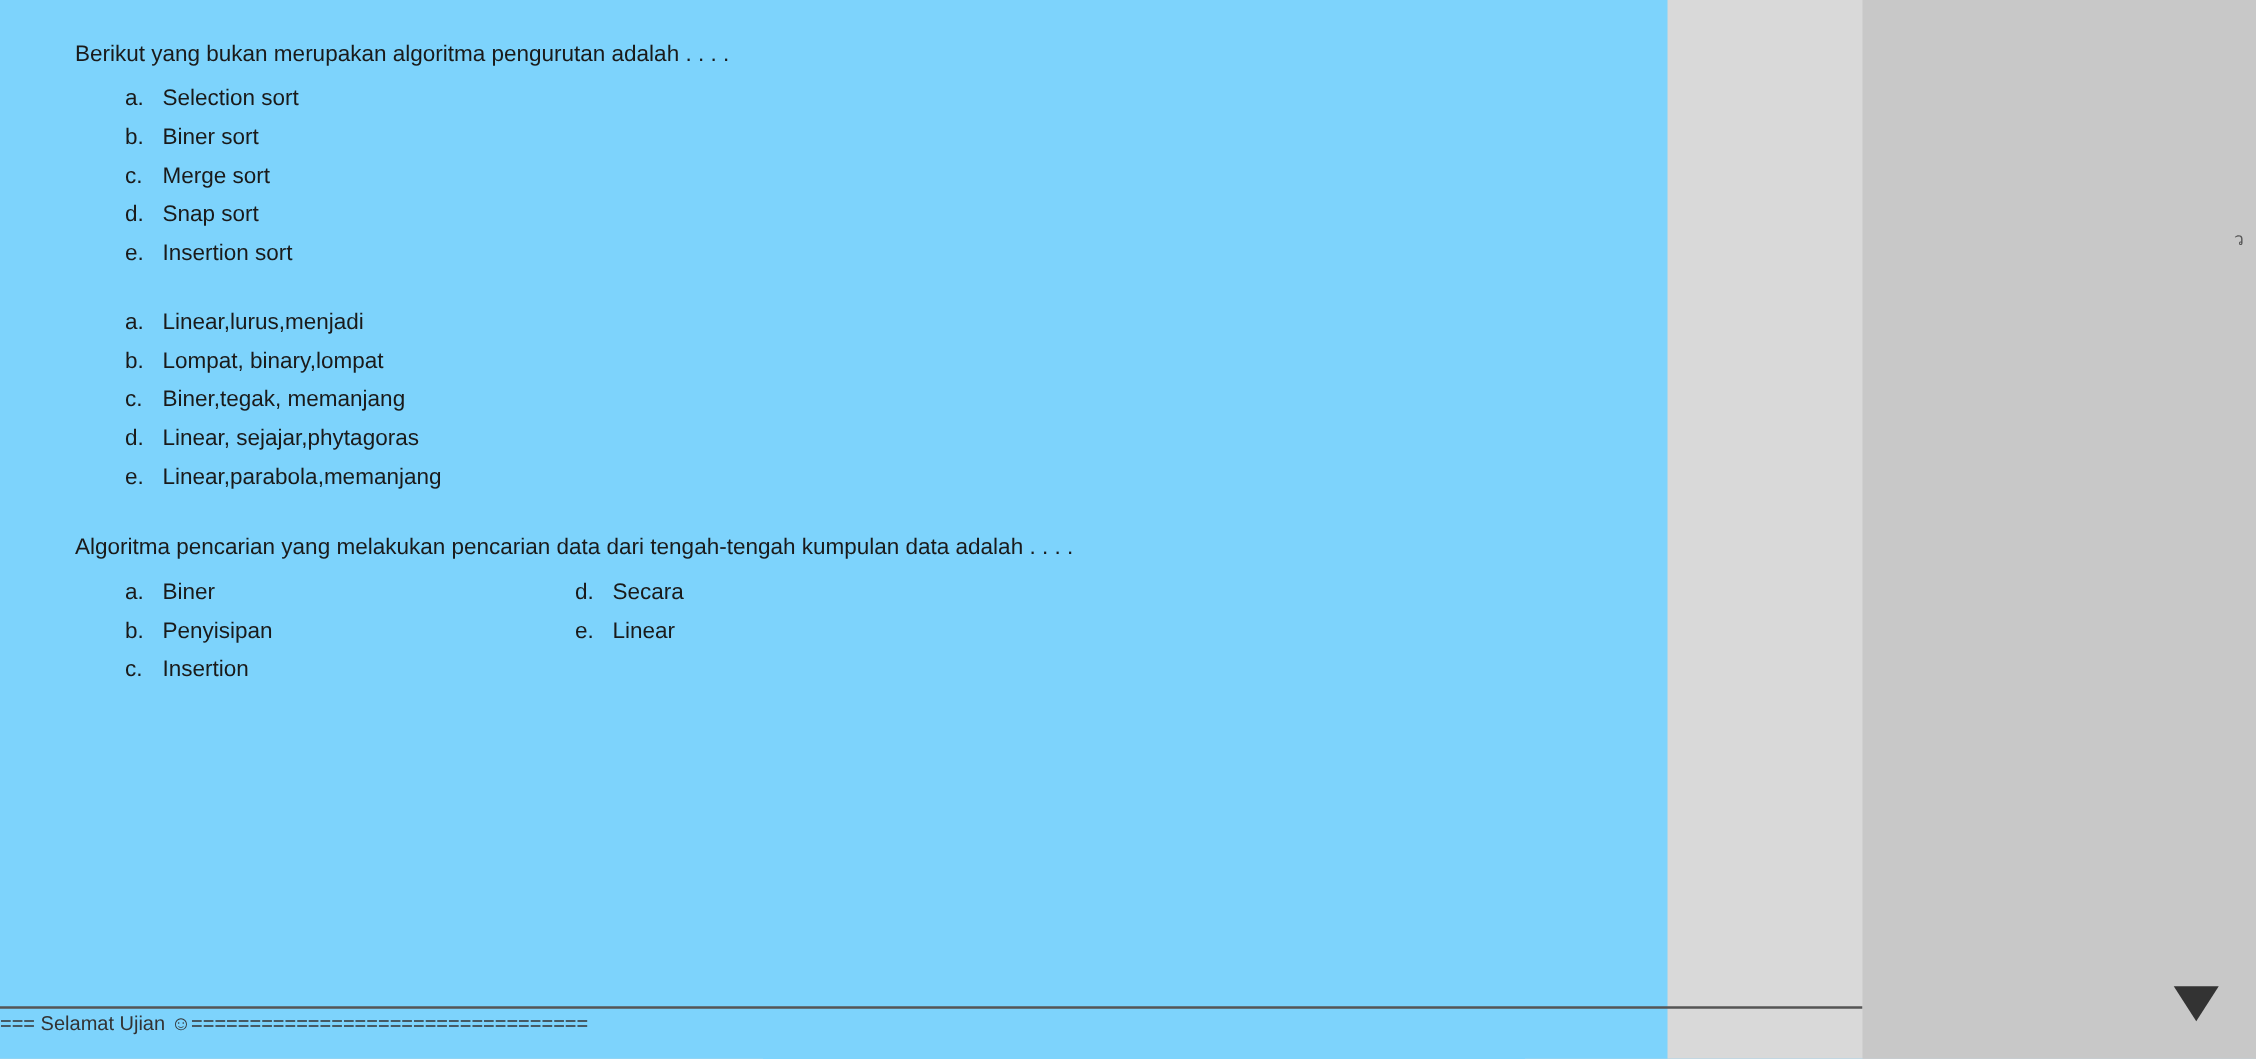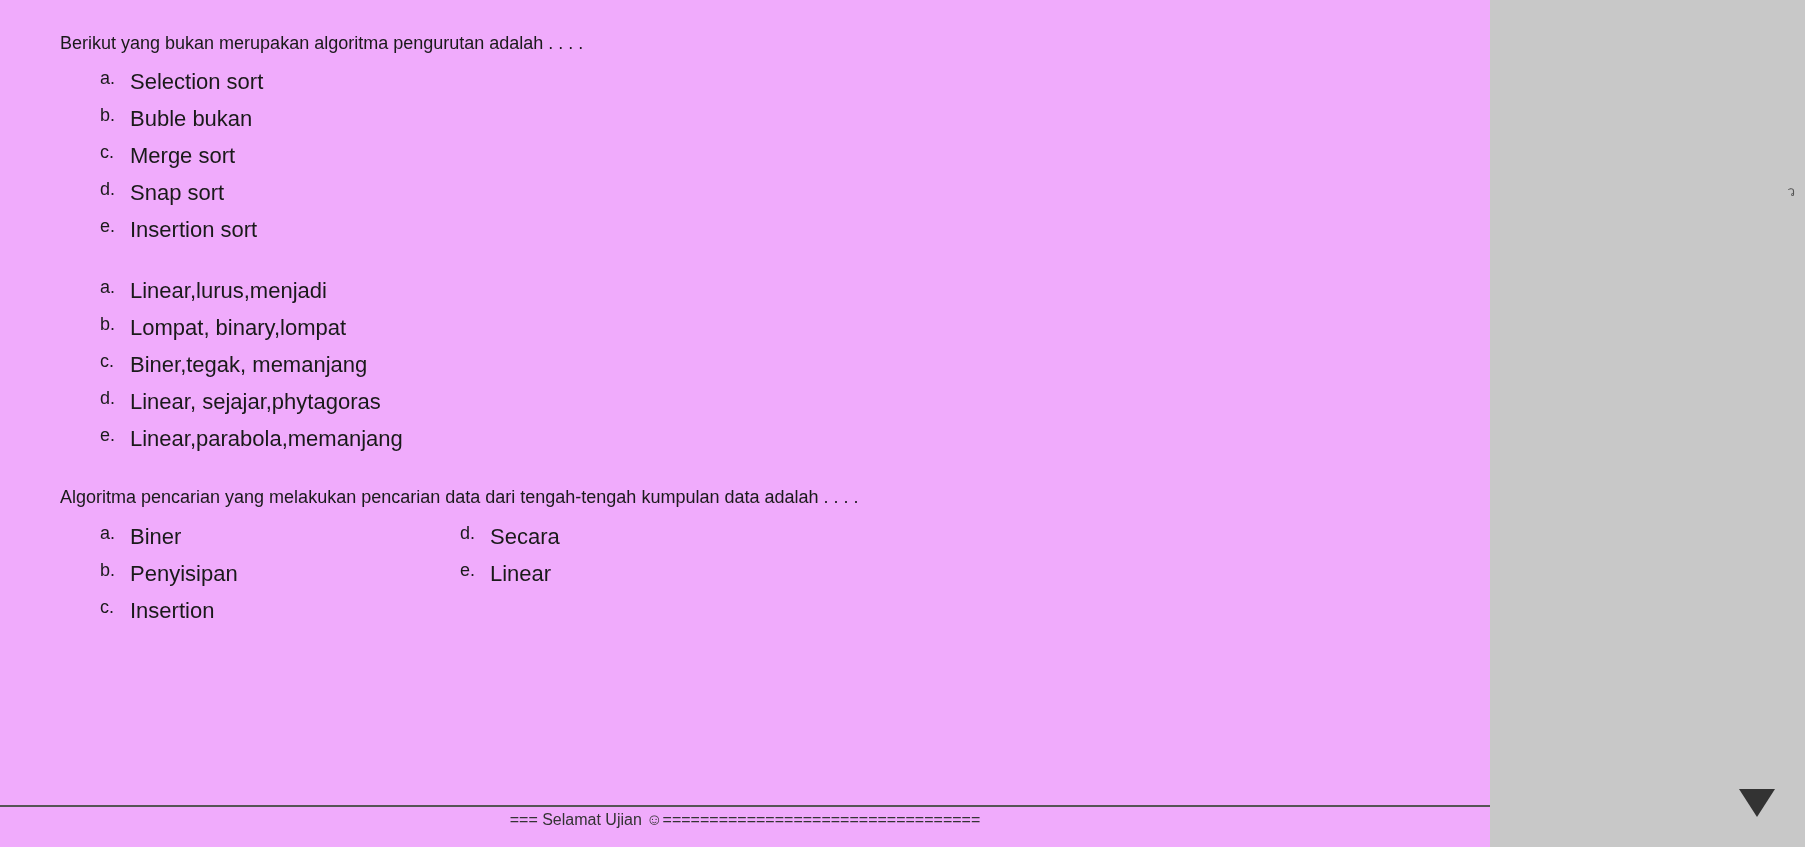--- a/index.html
+++ b/index.html
@@ -13,23 +13,23 @@
       height: 847px;
       background-color: #d9d9d9;
       font-family: Arial, sans-serif;
       font-size: 18px;
       color: #1a1a1a;
       position: relative;
       overflow: hidden;
     }
 
     .page-container {
-      width: 1490px;
+      width: 1334px;
       height: 847px;
-      background-color: #f0abfc;
+      background-color: #7dd3fc;
       position: absolute;
       left: 0;
       top: 0;
       padding: 30px 60px;
     }
 
     .right-panel {
       width: 315px;
       height: 847px;
       background-color: #c8c8c8;
@@ -69,21 +69,21 @@
       font-size: 18px;
       line-height: 1.5;
     }
 
     .option-letter {
       min-width: 30px;
       font-size: 18px;
     }
 
     .option-text {
-      font-size: 22px;
+      font-size: 18px;
     }
 
     .last-question {
       margin-bottom: 4px;
     }
 
     .last-question .question-text {
       text-align: justify;
       line-height: 1.6;
     }
@@ -100,21 +100,20 @@
     .col-right {
       width: 340px;
       padding-left: 60px;
     }
 
     .footer-line {
       position: absolute;
       bottom: 18px;
       left: 0;
       width: 1490px;
-      text-align: center;
       font-size: 16px;
       color: #333;
       border-top: 2px solid #555;
       padding-top: 4px;
     }
 
     .bottom-arrow {
       position: absolute;
       bottom: 30px;
       right: 30px;
@@ -132,21 +131,21 @@
 
   <div class="question-block">
     <p class="question-text">Berikut yang bukan merupakan algoritma pengurutan adalah . . . .</p>
     <ul class="options-list">
       <li>
         <span class="option-letter">a.</span>
         <span class="option-text">Selection sort</span>
       </li>
       <li>
         <span class="option-letter">b.</span>
-        <span class="option-text">Buble bukan</span>
+        <span class="option-text">Biner sort</span>
       </li>
       <li>
         <span class="option-letter">c.</span>
         <span class="option-text">Merge sort</span>
       </li>
       <li>
         <span class="option-letter">d.</span>
         <span class="option-text">Snap sort</span>
       </li>
       <li>

